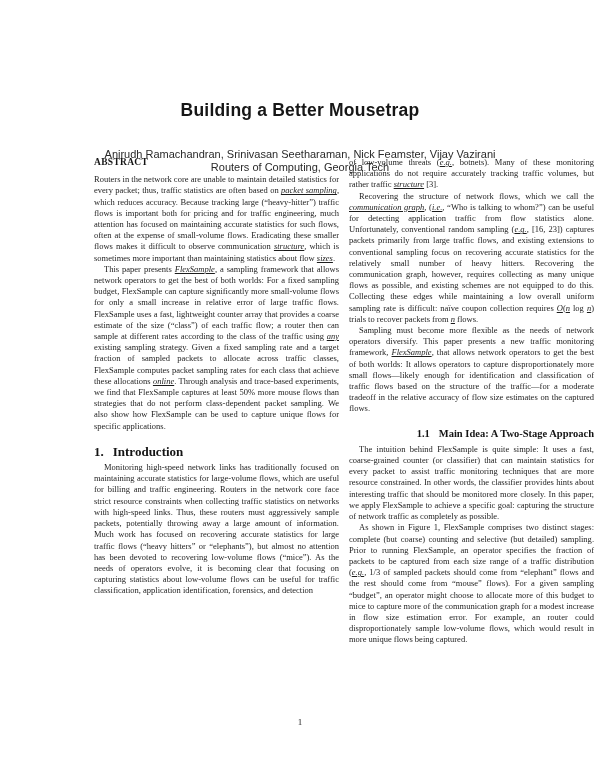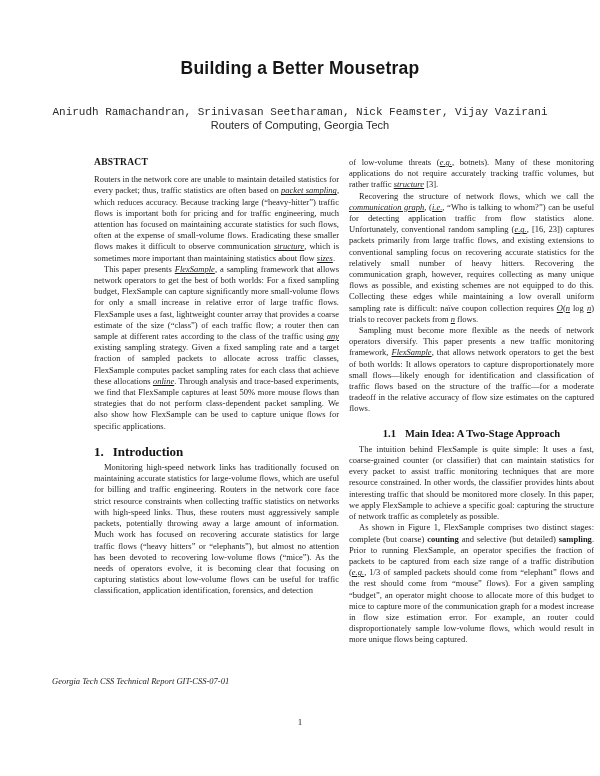--- a/index.html
+++ b/index.html
@@ -1,47 +1,47 @@
 <!DOCTYPE html>
 <html><head>
 <meta charset="utf-8">
 <style>
   html,body { margin:0; padding:0; background:#ffffff; }
   .page {
     position:relative; width:600px; height:776px; background:#ffffff;
     font-family:"Liberation Serif", serif; color:#1d1d1d; overflow:hidden;
   }
   .title {
-    margin:0; padding-top:58px; text-align:center;
+    margin:0; padding-top:100px; text-align:center;
     font-family:"Liberation Sans", sans-serif; font-size:17.5px; font-weight:bold;
     letter-spacing:0.2px; color:#161616;
   }
   .authors, .affiliation {
     text-align:center; font-family:"Liberation Sans", sans-serif;
     font-size:11px; line-height:12.5px; color:#2a2a2a;
   }
-  .authors { margin-top:27px;font-family:Liberation Mono, monospace; }
+  .authors { margin-top:27px; }
   .columns {
     position:absolute; left:52px; top:157px; width:500px;
     display:flex; gap:10px;margin-left:42px;
   }
   .col { width:245px; font-size:8.5px; line-height:11.2px; text-align:justify; }
   .para { margin:0; }
   .para.indent { text-indent:10px; }
   .it { font-style:italic;text-decoration:underline; }
-  .bd { font-weight:bold; }
+  .bd { font-weight:normal; }
   h2.abstract-h {
     margin:0 0 6px 0; font-size:9.5px; font-weight:bold; letter-spacing:0.3px;
     text-align:left; color:#141414;
   }
   h2.sec-h {
     margin:14px 0 5px 0; font-size:13px; font-weight:bold; text-align:left; color:#141414;
   }
   h3.subsec-h {
-    margin:13px 0 5px 0; font-size:10.5px; font-weight:bold; text-align:center; color:#141414;
+    margin:13px 0 5px 0; font-size:10.5px; font-weight:bold; text-align:right; color:#141414;
   }
   .sec-num { display:inline-block; margin-right:9px; }
   .footnote {
     position:absolute; left:52px; top:676px; width:245px;
     font-size:8.5px; font-style:italic; text-align:left; color:#222;
   }
   .pageno {
     position:absolute; top:717px; left:0; width:600px;
     text-align:center; font-size:9px; color:#222;
   }
@@ -83,16 +83,15 @@
         <span class="sec-num">1.1</span><span>Main Idea: A Two-Stage Approach</span>
       </h3>
       <div>
           <p class="para indent"><span>The intuition behind FlexSample is quite simple: It uses a fast, coarse-grained counter (or classifier) that can maintain statistics for every packet to assist traffic monitoring techniques that are more resource constrained. In other words, the classifier provides hints about interesting traffic that should be monitored more closely. In this paper, we apply FlexSample to achieve a specific goal: capturing the structure of network traffic as completely as possible.</span></p>
           <p class="para indent"><span>As shown in Figure 1, FlexSample comprises two distinct stages: complete (but coarse) </span><span class="bd">counting</span><span> and selective (but detailed) </span><span class="bd">sampling</span><span>. Prior to running FlexSample, an operator specifies the fraction of packets to be captured from each size range of a traffic distribution (</span><span class="it">e.g.</span><span>, 1/3 of sampled packets should come from “elephant” flows and the rest should come from “mouse” flows). For a given sampling “budget”, an operator might choose to allocate more of this budget to mice to capture more of the communication graph for a modest increase in flow size estimation error. For example, an router could disproportionately sample low-volume flows, which would result in more unique flows being captured.</span></p>
         </div>
     </div>
 
   </div>
 
-  <div class="footnote">Georgia Tech CSS Technical Report GIT-CSS-07-01</div>
   <div class="pageno">1</div>
 
 </div>
 
 </body></html>

